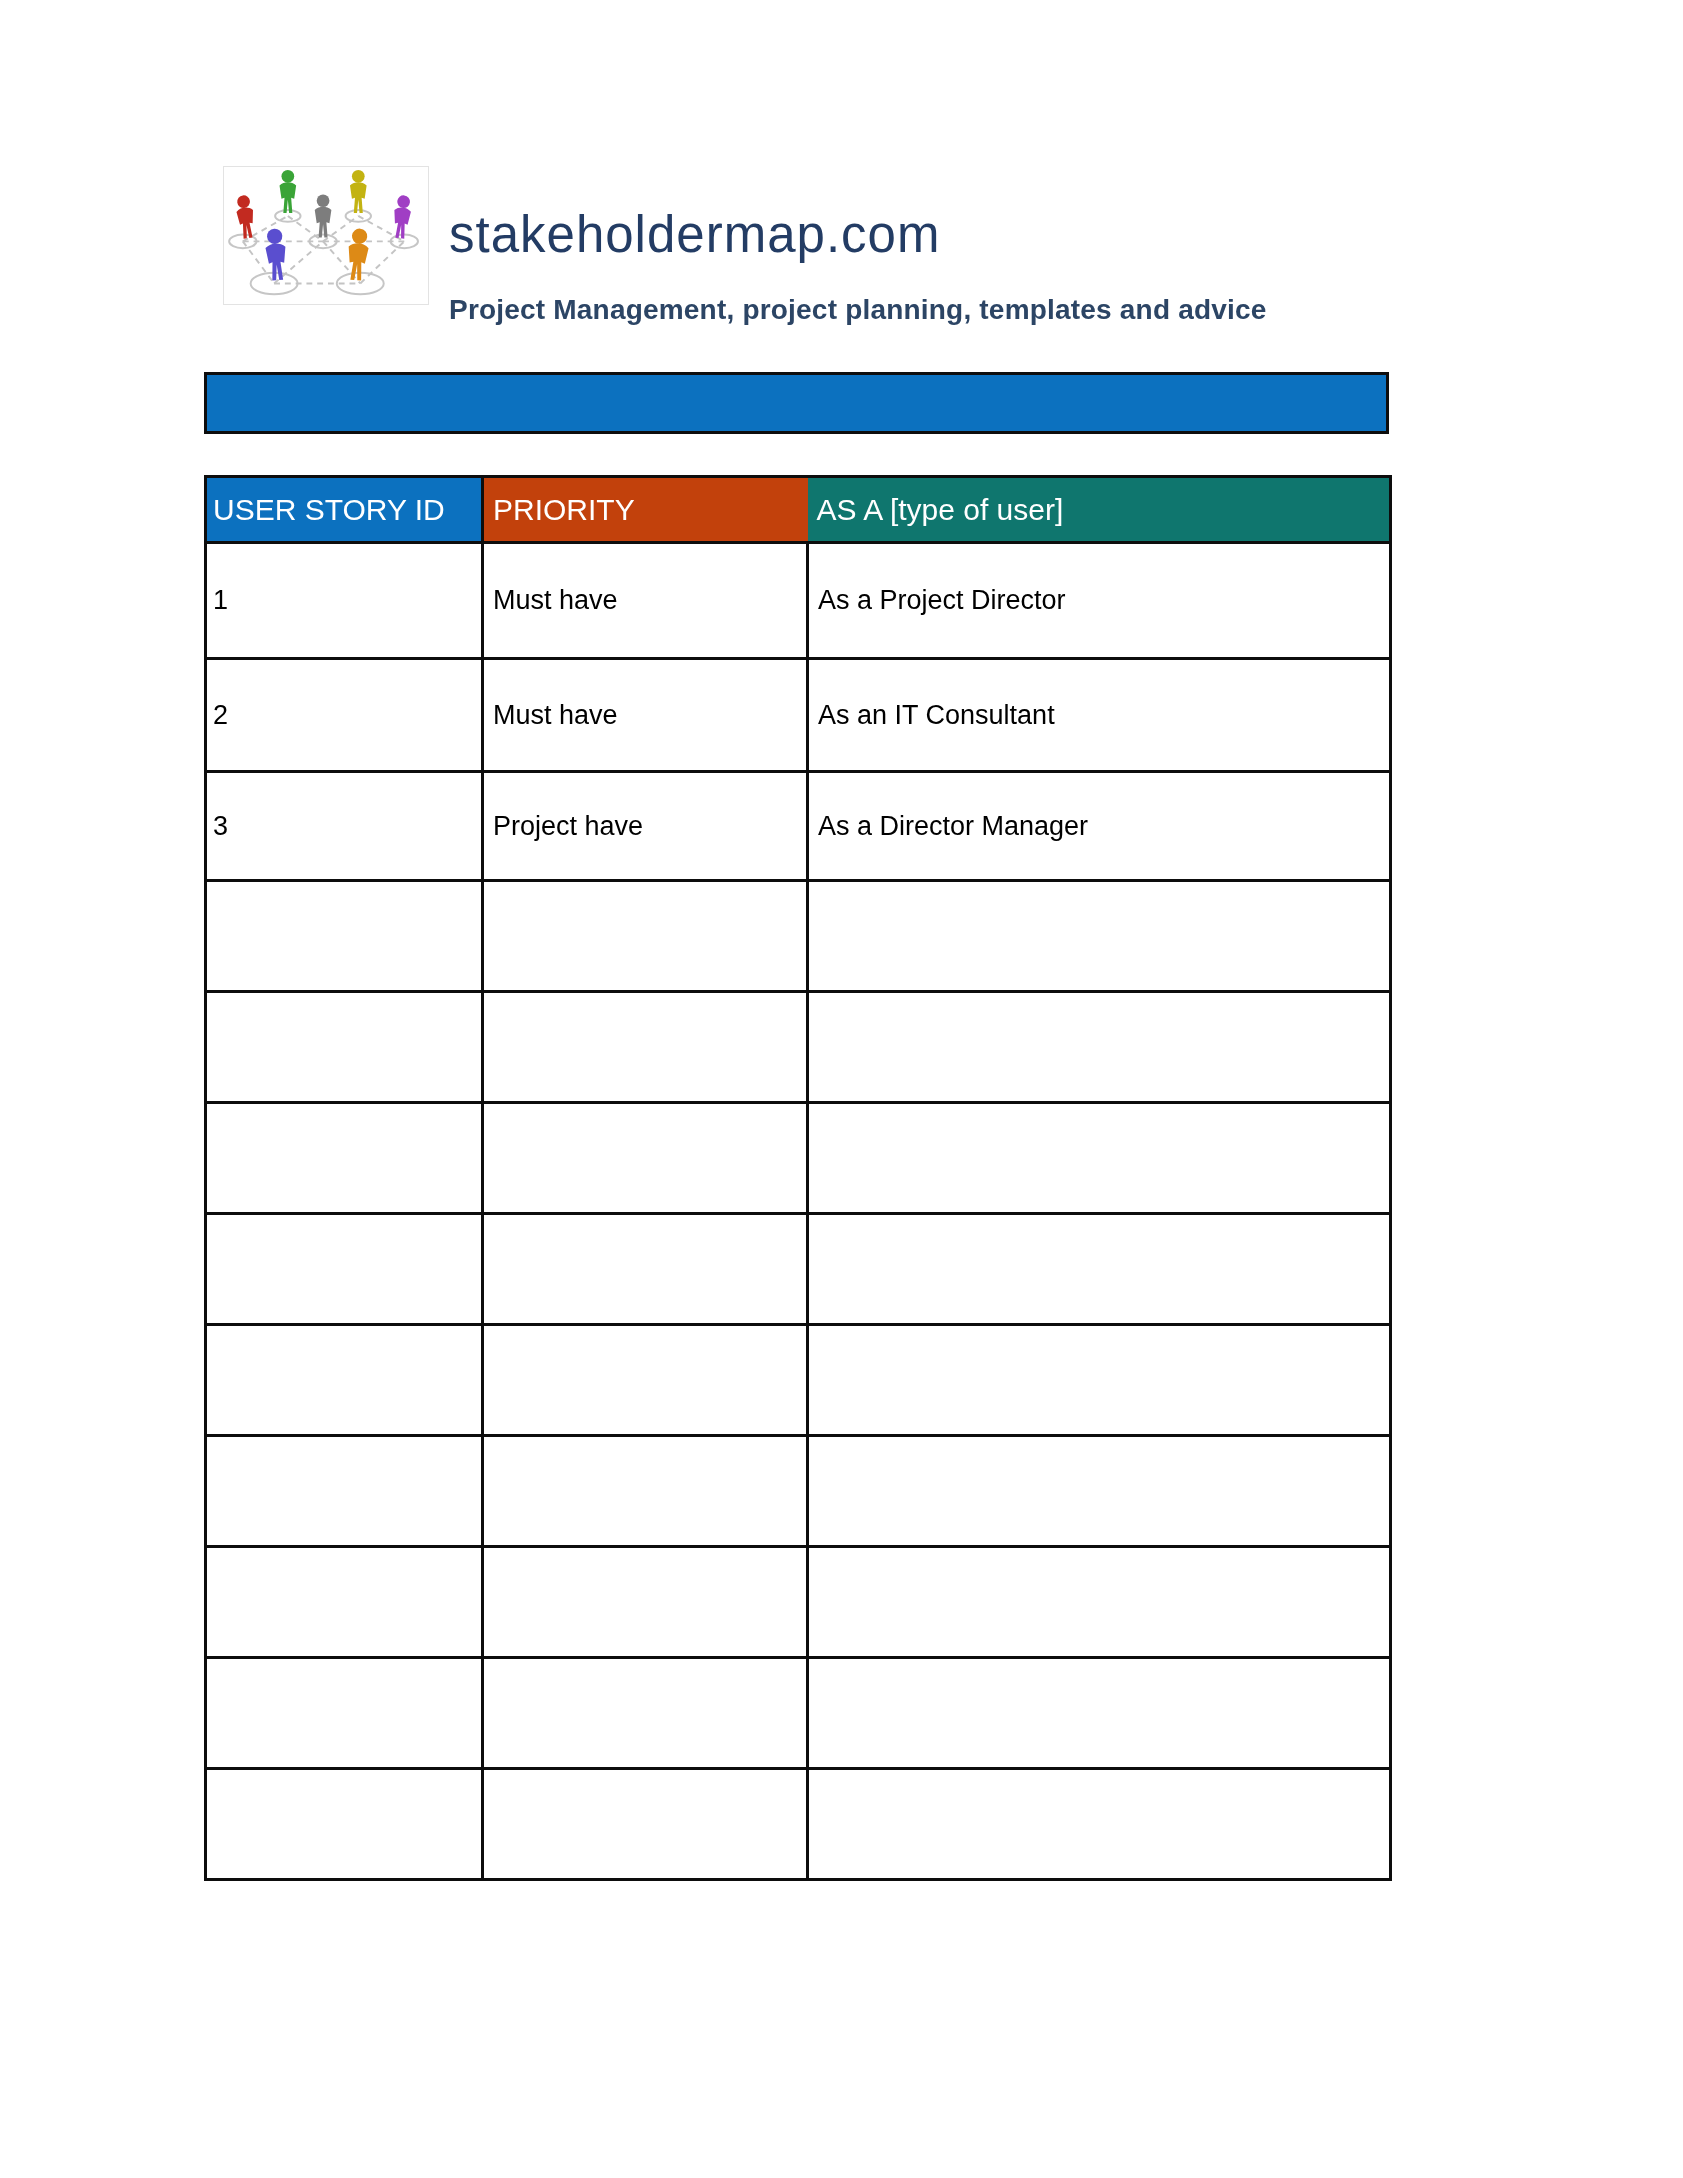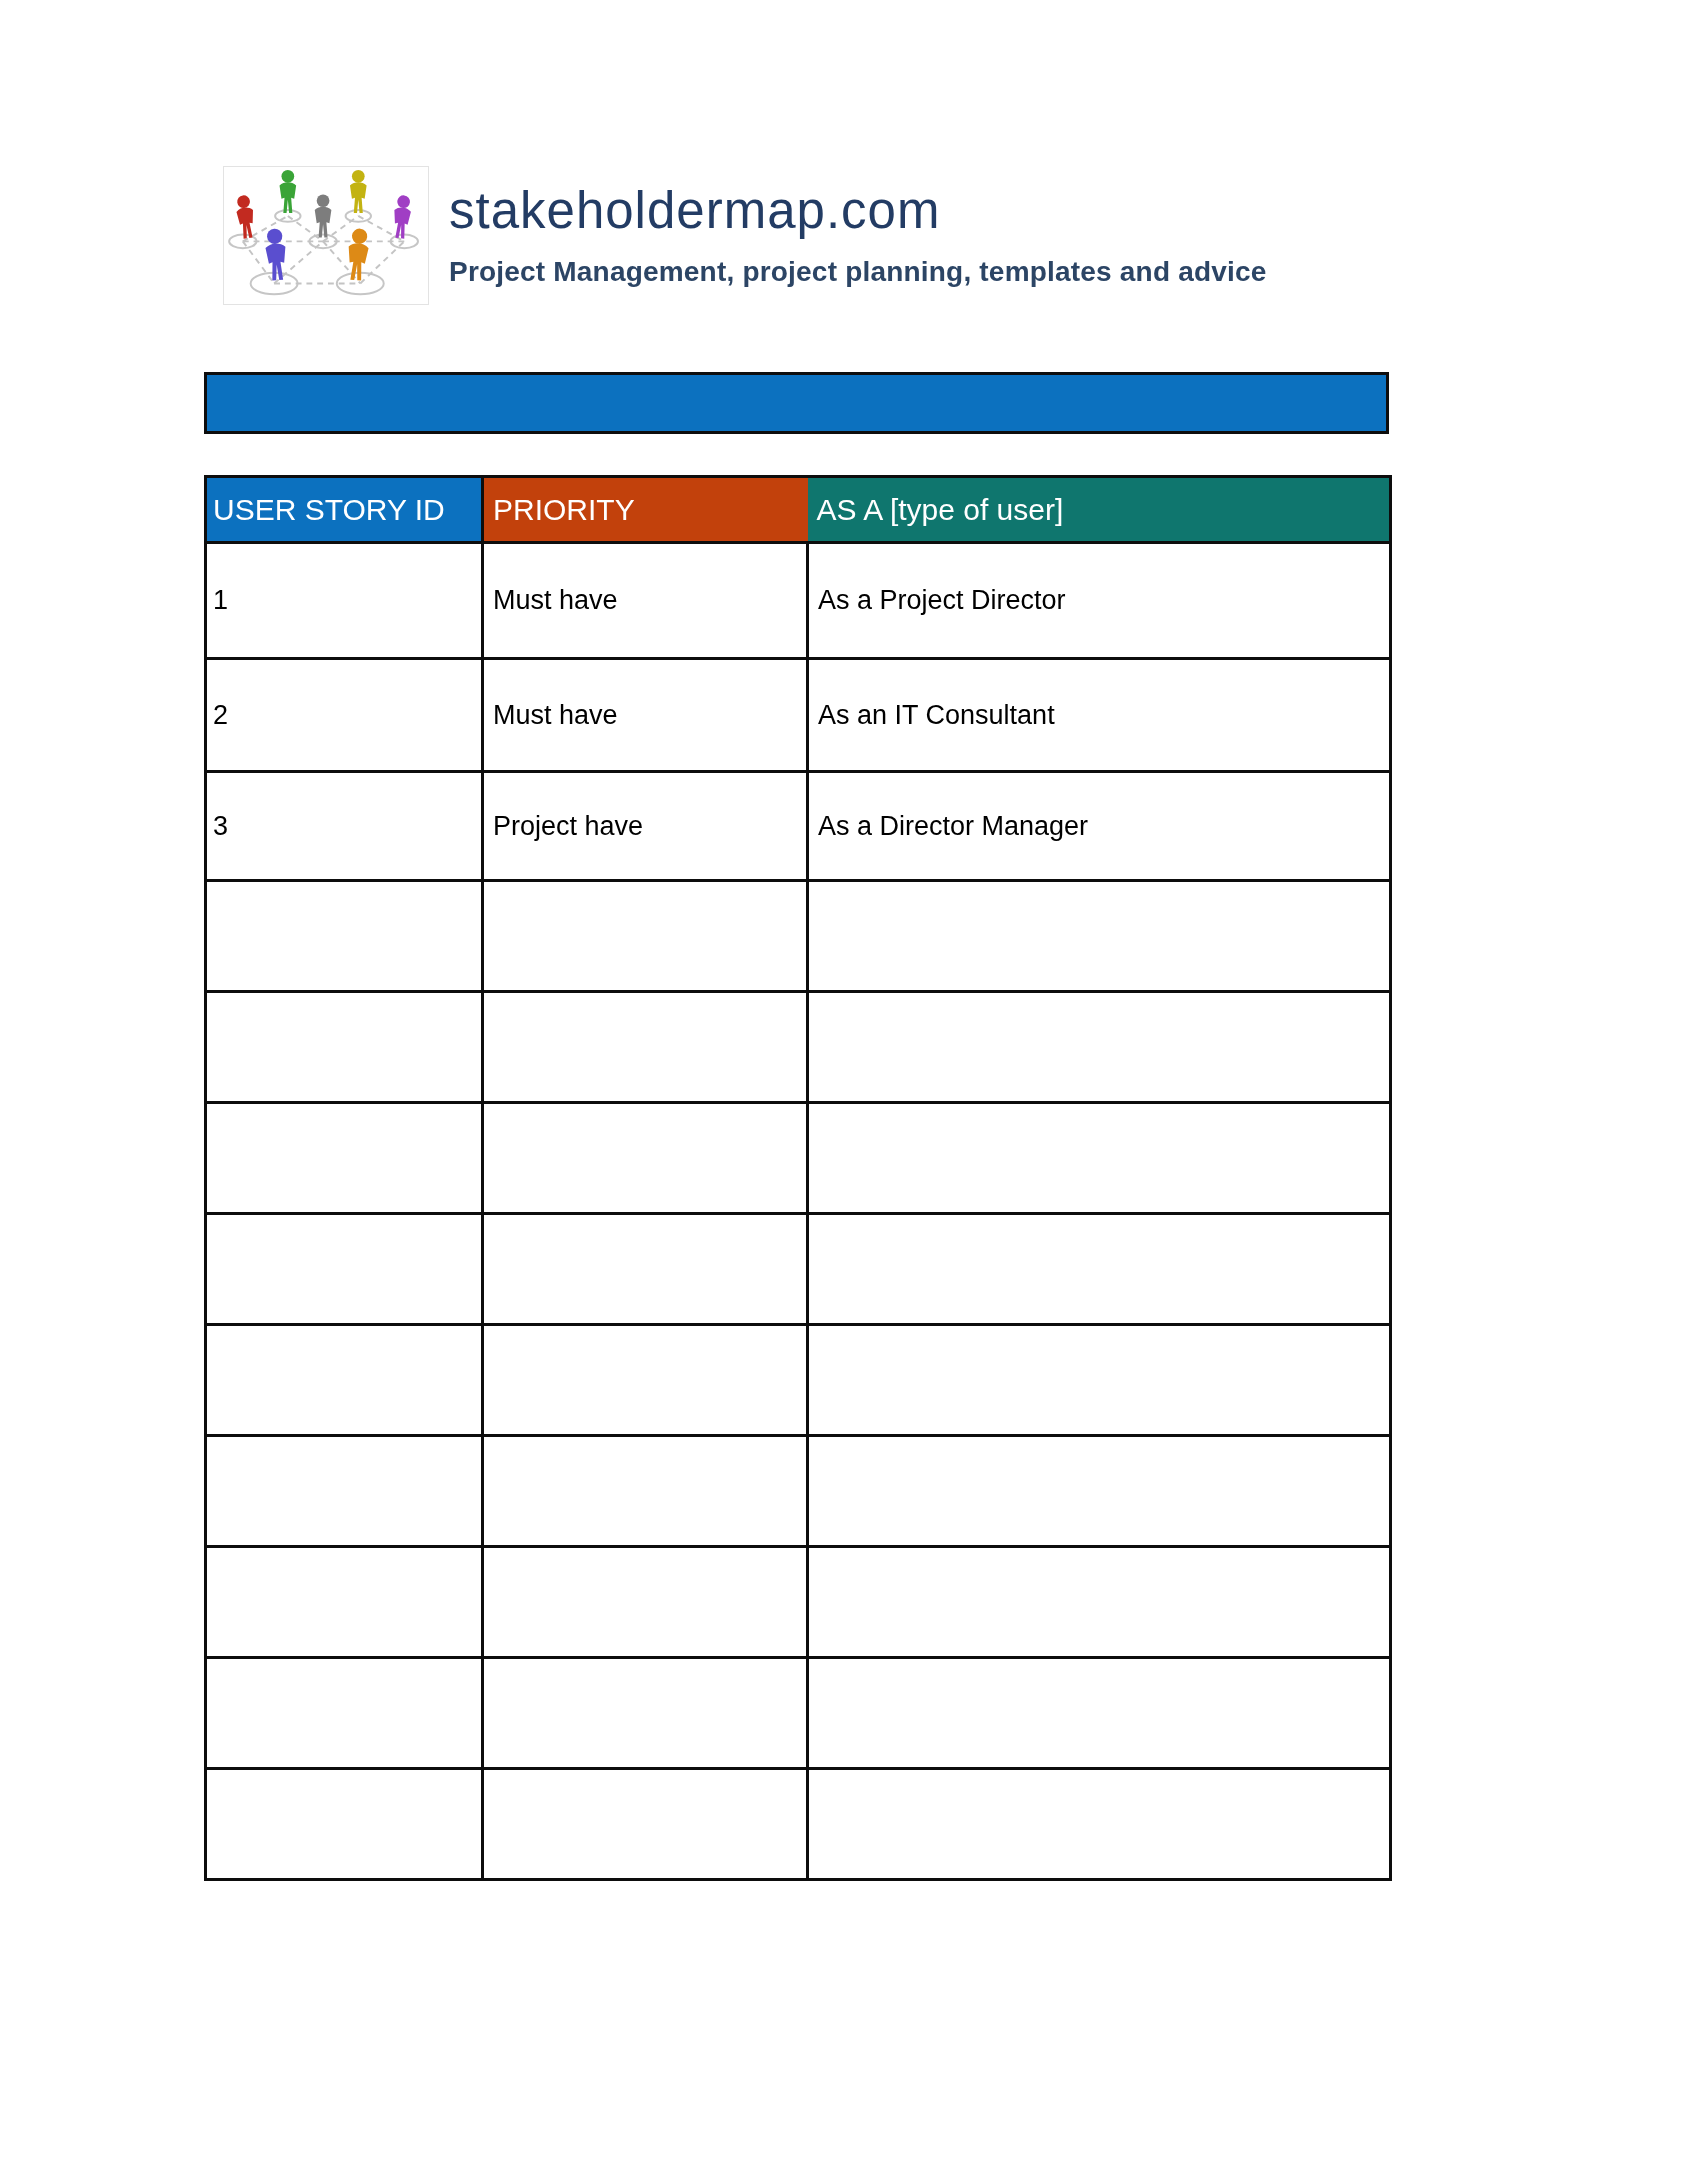--- a/index.html
+++ b/index.html
@@ -32,21 +32,21 @@
   .brand-col { padding-left: 20px; padding-top: 16px; }
   .brand {
     font-size: 51px;
     line-height: 57px;
     letter-spacing: 1px;
     font-weight: 400;
     white-space: nowrap;
     cursor: pointer;
   }
   .tagline {
-    margin-top: 16px;
+    margin-top: 30px;
     font-size: 28px;
     line-height: 34px;
     font-weight: 700;
     letter-spacing: 0.2px;
     white-space: nowrap;
   }
 
   
   .banner {
     position: absolute;
@@ -160,21 +160,21 @@
           </g>
         <g transform="translate(51,63) scale(1.2) rotate(-4)" style="color: rgb(90, 78, 207);">
             <use href="#person"></use>
           </g>
         <g transform="translate(139,63) scale(1.2) rotate(5)" style="color: rgb(221, 138, 22);">
             <use href="#person"></use>
           </g>
       </svg>
     </div>
     <div class="brand-col">
-      <div class="brand" style="color: rgb(35, 60, 100);">stakeholdermap.com</div>
+      <div class="brand" style="color: rgb(35, 60, 100); margin-top: 24px;">stakeholdermap.com</div>
       <div class="tagline" style="color: rgb(44, 69, 101);">Project Management, project planning, templates and advice</div>
     </div>
   </div>
 
   <div class="banner" style="background-color: rgb(12, 113, 191);"></div>
 
   <table class="story-table">
     <colgroup>
         <col class="c1">
         <col class="c2">

